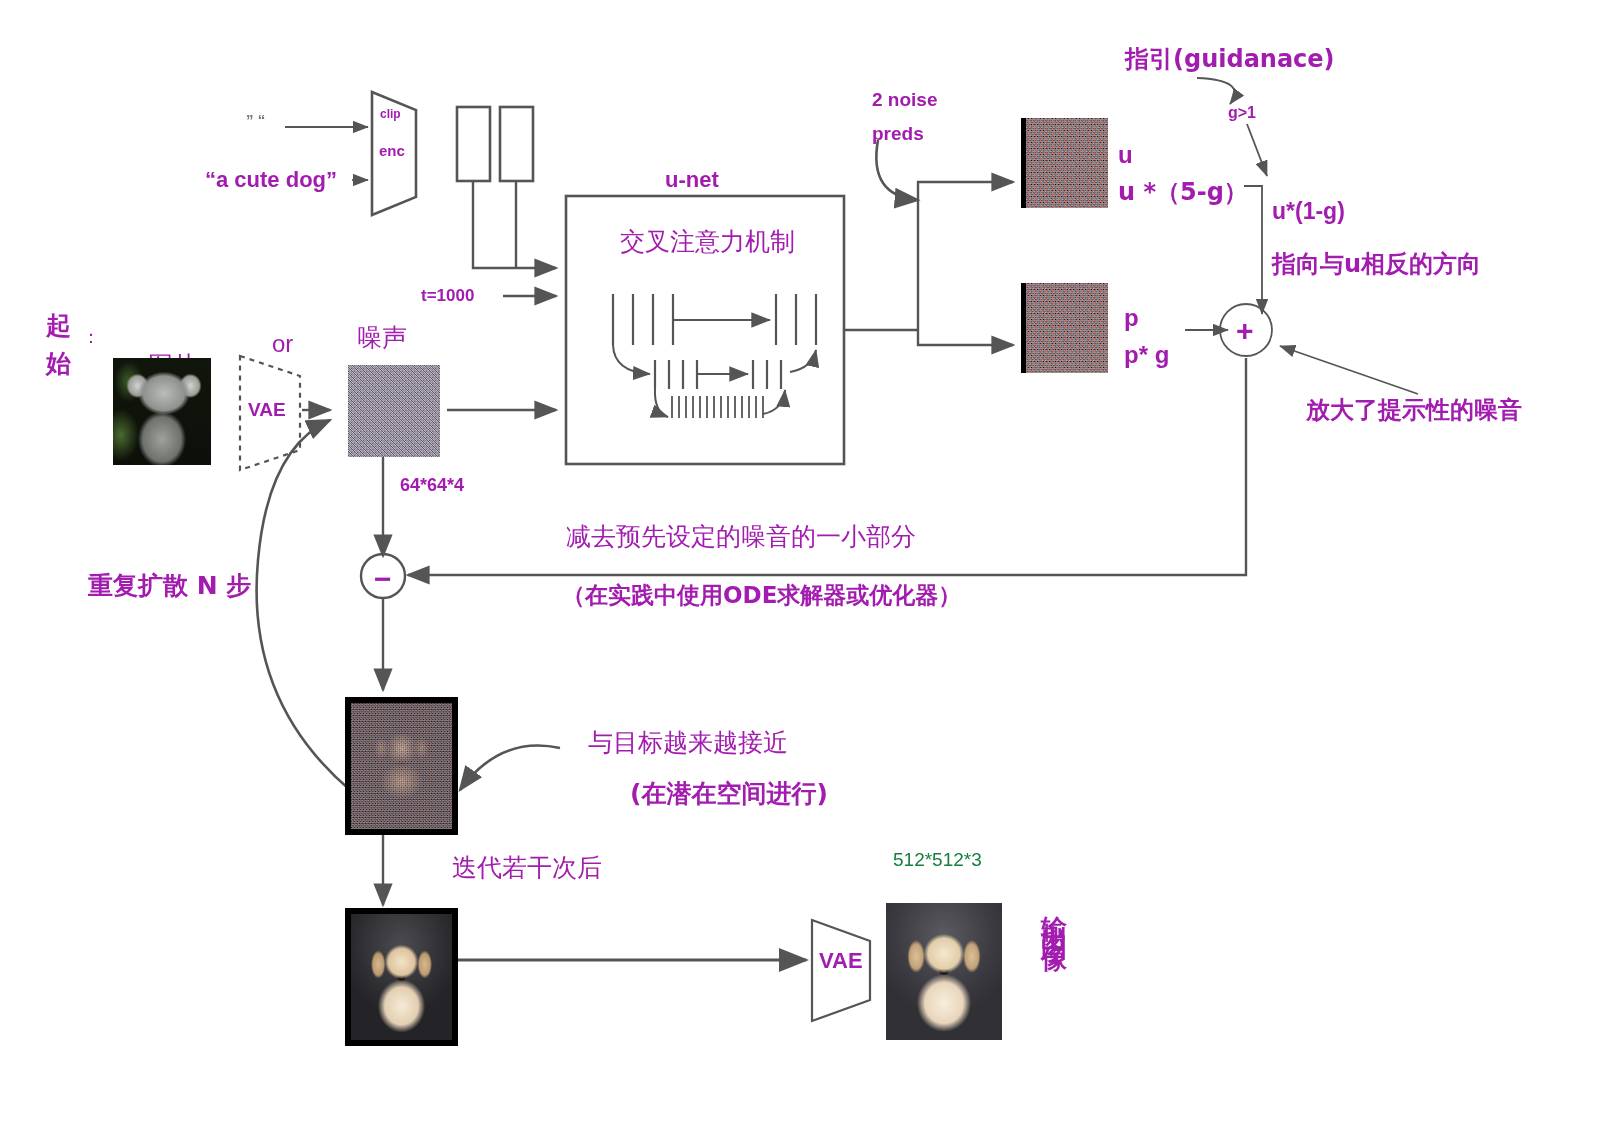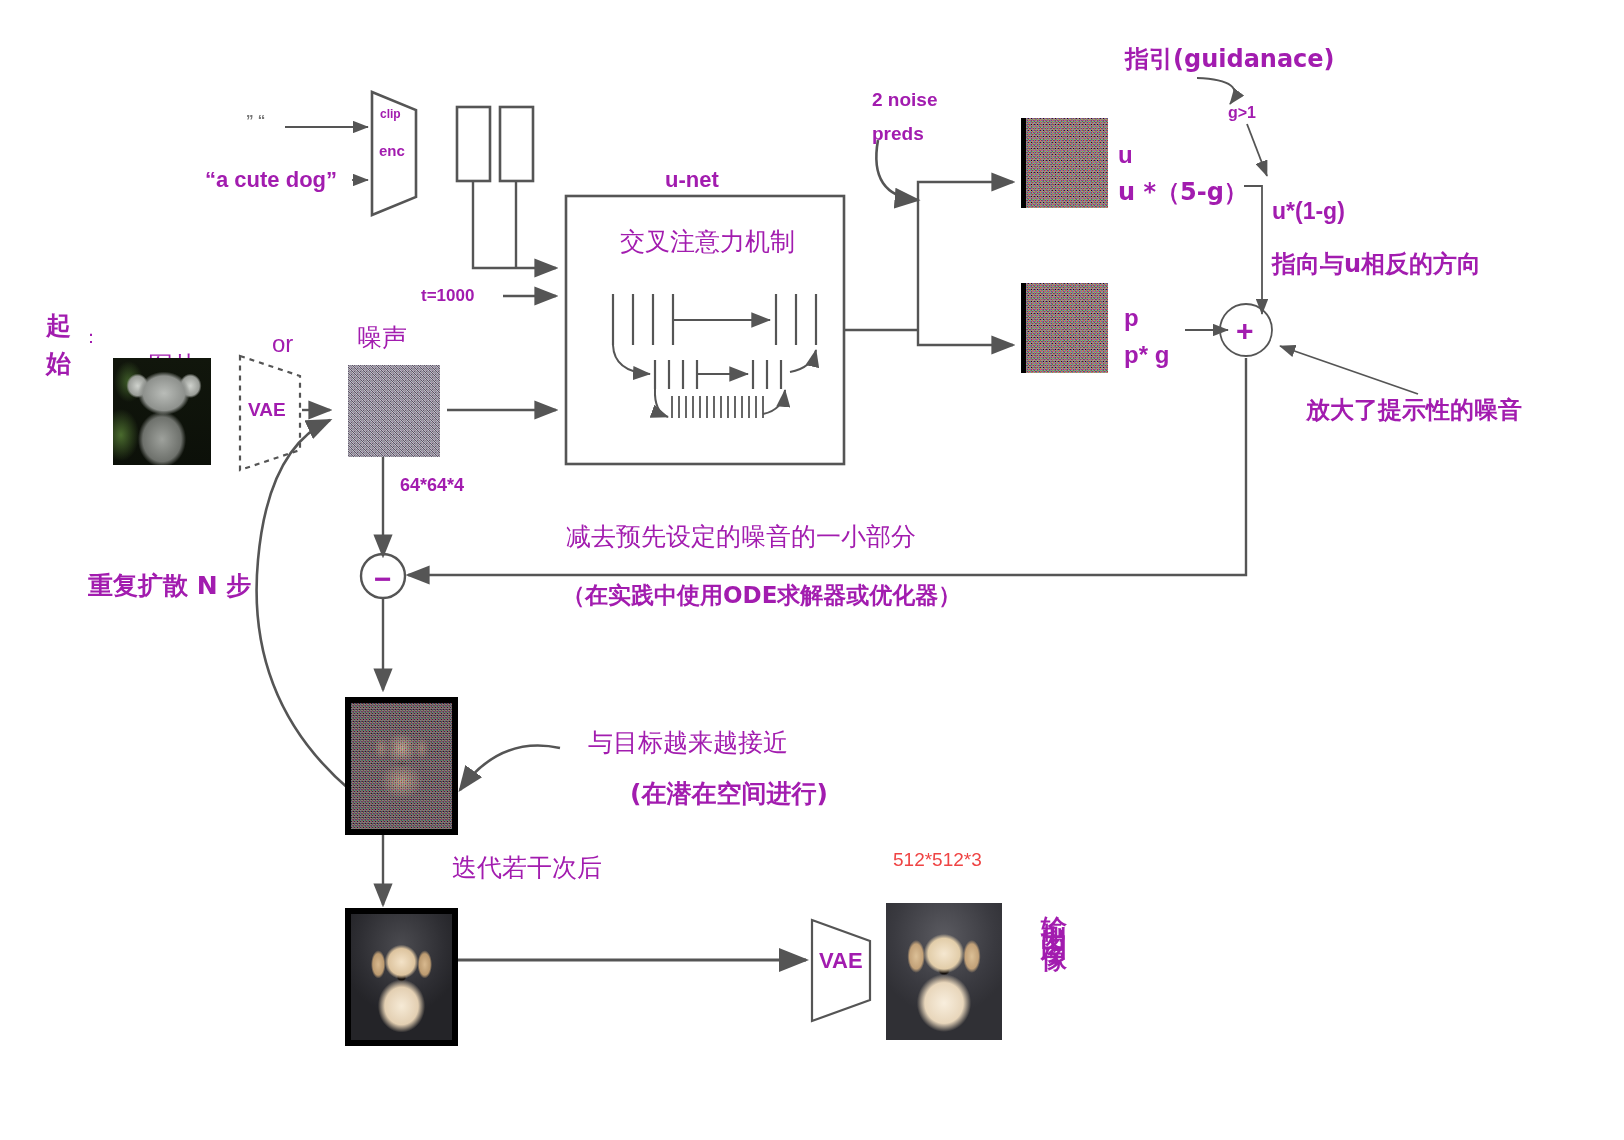--- a/index.html
+++ b/index.html
@@ -297,21 +297,21 @@
 
   <div class="lbl bold" style="left:374px; top:560px; font-size:30px;">−</div>
   <div class="lbl cn" style="left:566px; top:521px; font-size:25px;">减去预先设定的噪音的一小部分</div>
   <div class="lbl cn bold" style="left:562px; top:581px; font-size:23px;">（在实践中使用ODE求解器或优化器）</div>
   <div class="lbl cn bold" style="left:88px; top:570px; font-size:25px;">重复扩散 N 步</div>
 
   <div class="lbl cn" style="left:588px; top:727px; font-size:25px;">与目标越来越接近</div>
   <div class="lbl cn bold" style="left:630px; top:778px; font-size:25px;">(在潜在空间进行)</div>
   <div class="lbl cn" style="left:452px; top:852px; font-size:25px;">迭代若干次后</div>
 
-  <div class="lbl" style="left:893px; top:848px; font-size:19px; color:#ef4444;">512*512*3</div>
+  <div class="lbl" style="left:893px; top:848px; font-size:19px; color:#15803d;">512*512*3</div>
   <div class="lbl bold" style="left:819px; top:947px; font-size:22px;">VAE</div>
   <div class="vtext lbl cn bold" style="left:1038px; top:895px; font-size:26px;">输出图像</div>
 
   <div class="tile koala" style="left:113px; top:358px; width:98px; height:107px;">
     <div class="body"></div>
   </div>
 
   <div class="tile noise-gray" style="left:348px; top:365px; width:92px; height:92px;"></div>
 
   <div class="tile noise-color" style="left:1021px; top:118px; width:82px; height:90px; border-left:5px solid #000;"></div>

